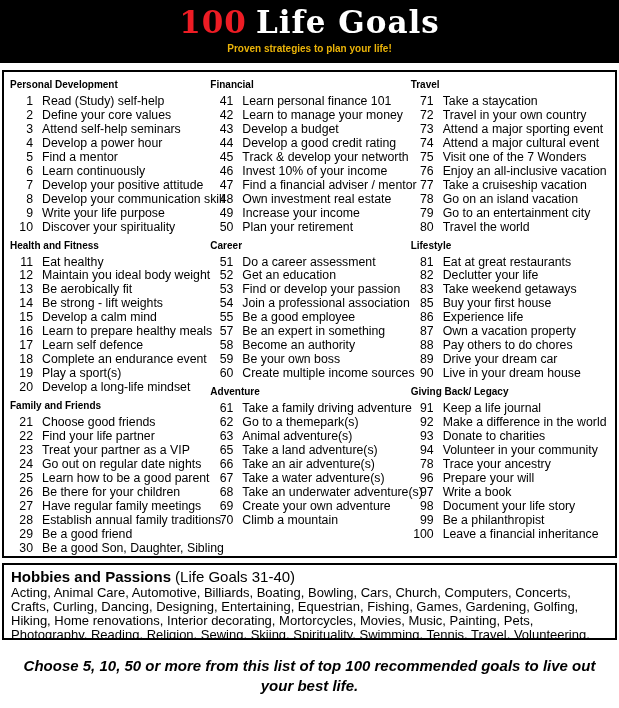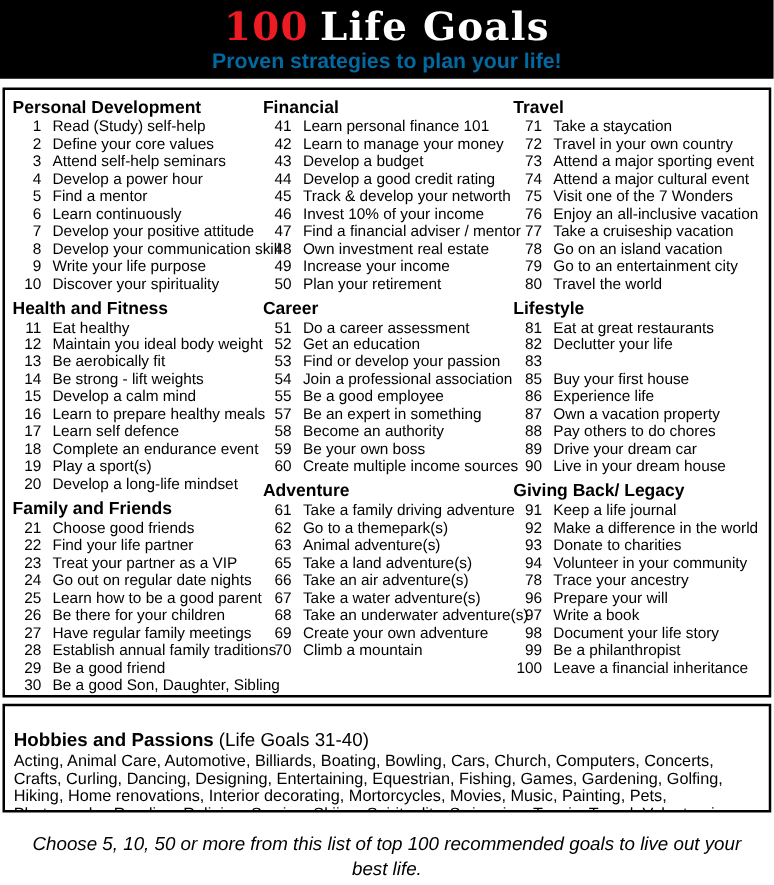--- a/index.html
+++ b/index.html
@@ -16,49 +16,49 @@
     text-align:center; padding-top:4px;
   }
   .main-title {
     font-family:"DejaVu Serif", serif; font-weight:bold;
     font-size:31px; line-height:36px; color:#fff; letter-spacing:1px;
     margin:0;
   }
   .main-title .t-red { color:var(--red); }
   .main-title .t-rest { margin-left:9px; }
   .subtitle {
-    color:#0369a1; font-size:17px; line-height:18px; font-weight:bold; margin:0;
+    color:#eab308; font-size:10px; line-height:18px; font-weight:bold; margin:0;
   }
   
   .goals-box {
     margin:7px 2px 0 2px; border:2px solid var(--ink);
     height:488px; overflow:hidden;
     display:flex; padding:2px 4px 2px 6px;
   }
   .column { flex:1; min-width:0; padding-right:4px; }
   .section-title {
-    font-size:14px; font-weight:bold; line-height:18px;
+    font-size:10px; font-weight:bold; line-height:18px;
     margin:2px 0 1px 0;
   }
   .goal-row { display:flex; font-size:12.3px; line-height:13.95px; white-space:nowrap; }
   .goal-num { width:23px; flex:none; text-align:right; margin-right:9px; }
   .goal-text { flex:1; min-width:0; }
   
   .hobbies-box {
     margin:5px 2px 0 2px; border:2px solid var(--ink);
-    padding:18px 7px 3px 7px; height:87px; overflow:hidden;
+    padding:2px 7px 3px 7px; height:77px; overflow:hidden;
   }
   .hobbies-title { font-size:15px; line-height:19px; margin:0; font-weight:normal; }
   .hobbies-title .h-bold { font-weight:bold; }
   .hobbies-title .h-normal { margin-left:4px; }
   .hobbies-text { font-size:13px; line-height:14px; margin:0; }
   
   .footer { text-align:center; margin-top:6px; }
   .footer-line-1, .footer-line-2 {
-    font-weight:normal; font-style:italic; font-size:15px; line-height:19.5px; margin:16px;
+    font-weight:bold; font-style:italic; font-size:15px; line-height:19.5px; margin:16px;
   }
   .footer-line-3 { font-style:italic; font-size:10.8px; line-height:13px; margin:1px 0 0 0; }
 </style>
 </head>
 <body>
 
 <div class="poster">
 
   <div class="header">
     <h1 class="main-title"><span class="t-red">100</span><span class="t-rest">Life Goals</span></h1>
@@ -369,20 +369,21 @@
           <div class="goal-row">
             <span class="goal-num">81</span>
             <span class="goal-text">Eat at great restaurants</span>
           </div>
           <div class="goal-row">
             <span class="goal-num">82</span>
             <span class="goal-text">Declutter your life</span>
           </div>
           <div class="goal-row">
             <span class="goal-num">83</span>
+            <span class="goal-text">Take weekend getaways</span>
           </div>
           <div class="goal-row">
             <span class="goal-num">85</span>
             <span class="goal-text">Buy your first house</span>
           </div>
           <div class="goal-row">
             <span class="goal-num">86</span>
             <span class="goal-text">Experience life</span>
           </div>
           <div class="goal-row">

